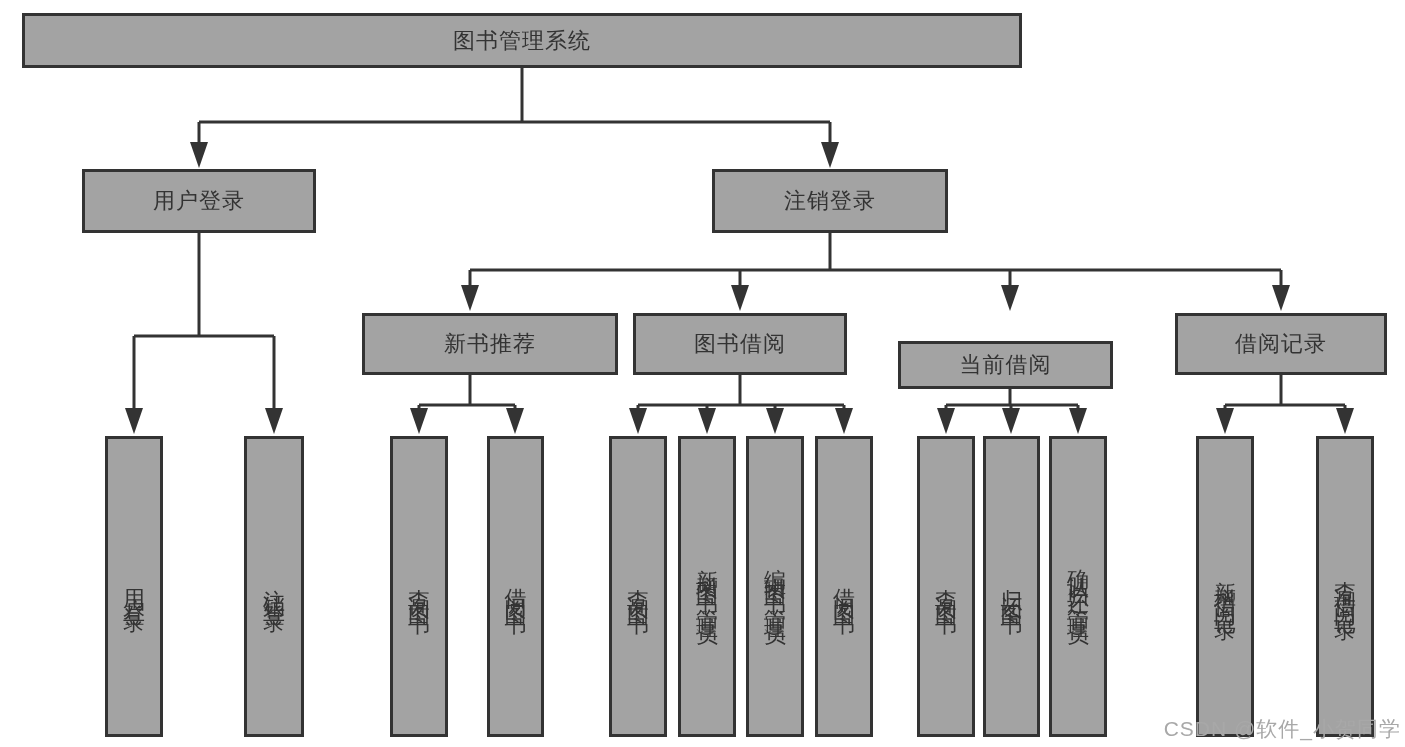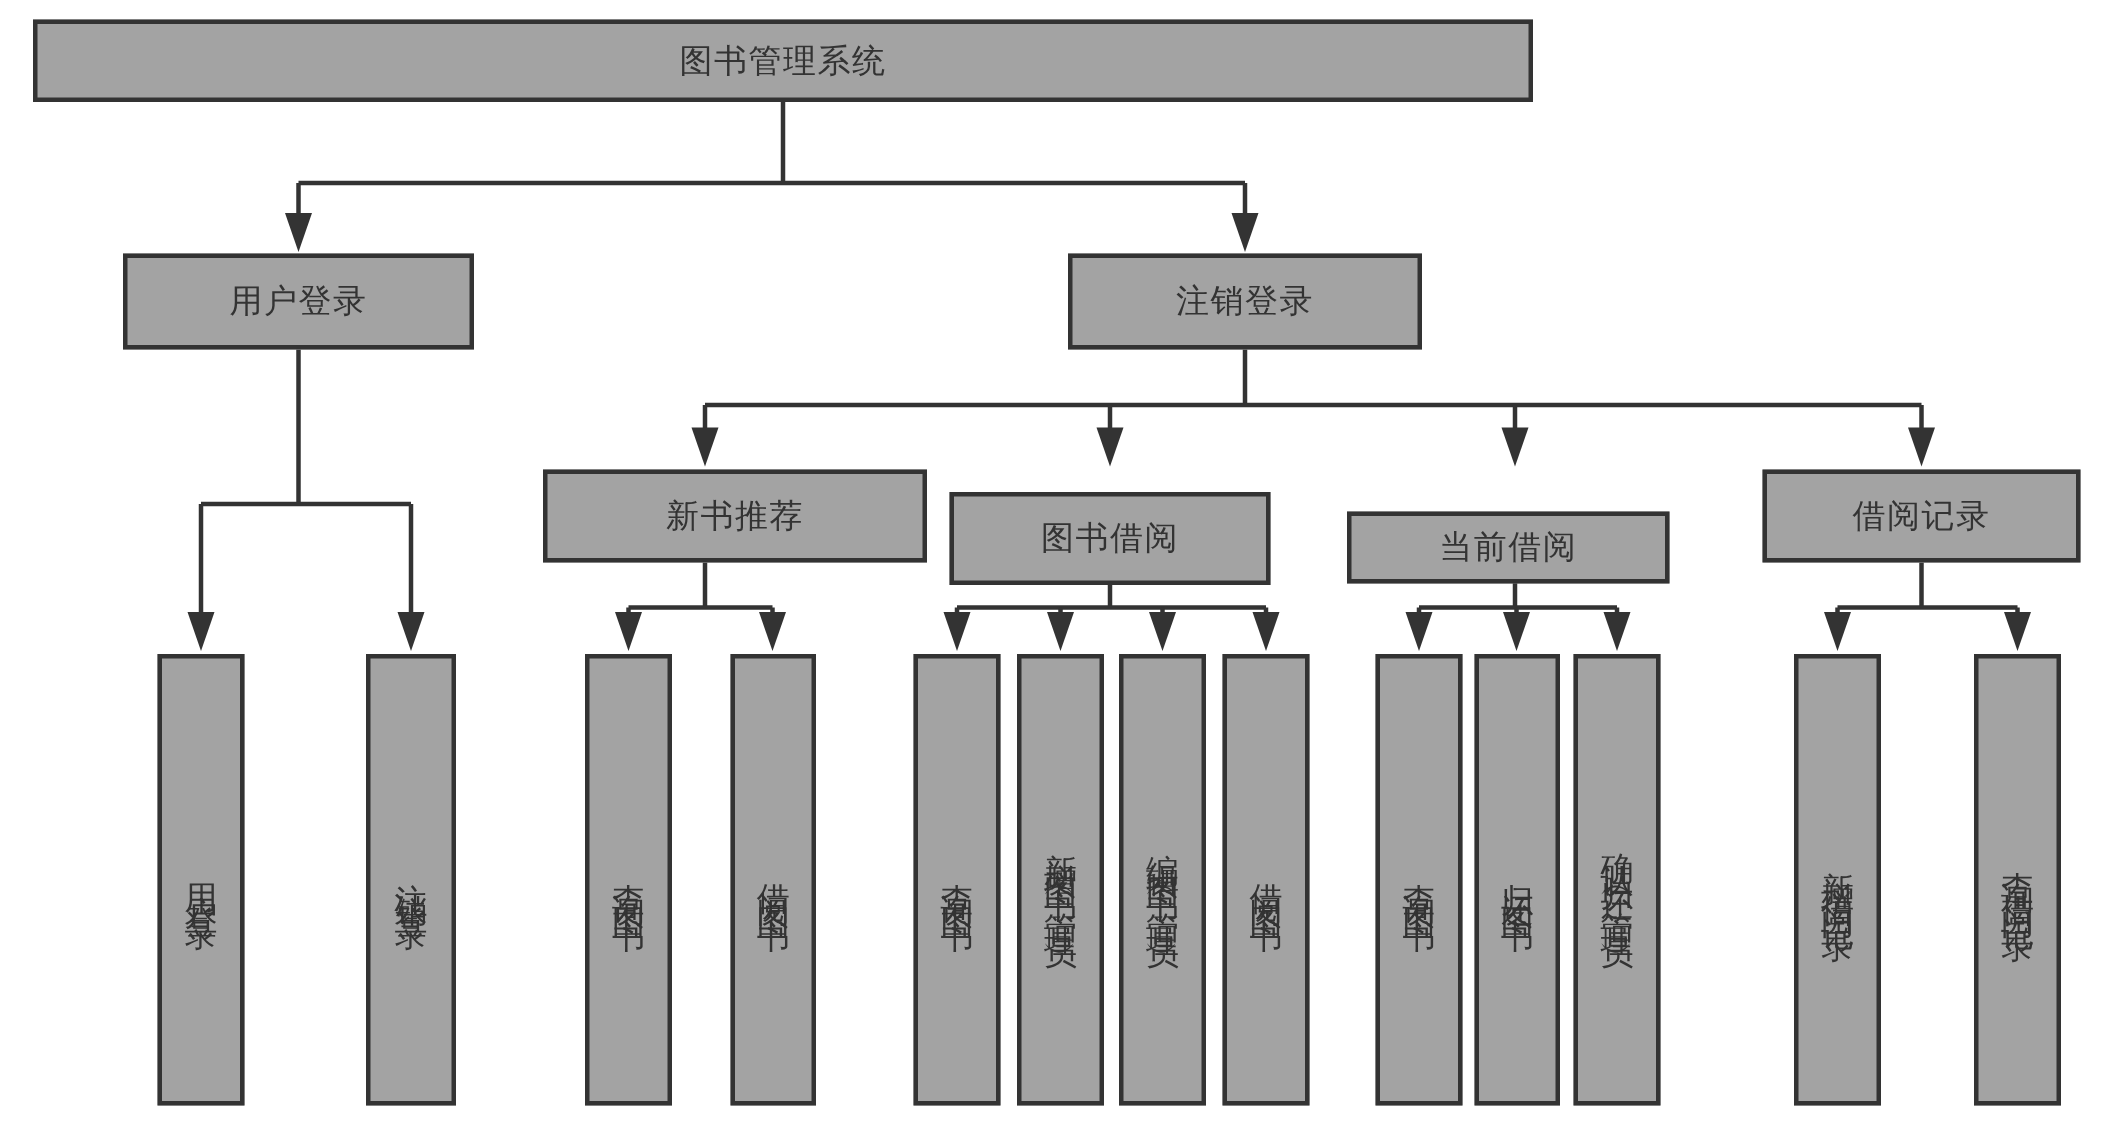--- a/index.html
+++ b/index.html
@@ -117,21 +117,21 @@
     <line x1="1345" y1="405" x2="1345" y2="412"></line>
     <polygon points="1336,408 1354,408 1345,434"></polygon>
   </svg>
 
   <div class="node" style="left:22px; top:13px; width:1000px; height:55px;">图书管理系统</div>
 
   <div class="node" style="left:82px; top:169px; width:234px; height:64px;">用户登录</div>
   <div class="node" style="left:712px; top:169px; width:236px; height:64px;">注销登录</div>
 
   <div class="node" style="left:362px; top:313px; width:256px; height:62px;">新书推荐</div>
-  <div class="node" style="left:633px; top:328px; width:214px; height:62px;">图书借阅</div>
+  <div class="node" style="left:633px; top:313px; width:214px; height:62px;">图书借阅</div>
   <div class="node" style="left:898px; top:313px; width:215px; height:48px;margin-top:28px;">当前借阅</div>
   <div class="node" style="left:1175px; top:313px; width:212px; height:62px;">借阅记录</div>
 
   <div class="node leaf" style="left:105px; top:436px; width:58px; height:301px;">
     <span class="vtext">用户登录</span>
   </div>
   <div class="node leaf" style="left:244px; top:436px; width:60px; height:301px;">
     <span class="vtext">注销登录</span>
   </div>
 
@@ -165,13 +165,14 @@
     <span class="vtext">确认归还（管理员）</span>
   </div>
 
   <div class="node leaf" style="left:1196px; top:436px; width:58px; height:301px;">
     <span class="vtext">新增借阅记录</span>
   </div>
   <div class="node leaf" style="left:1316px; top:436px; width:58px; height:301px;">
     <span class="vtext">查询借阅记录</span>
   </div>
 
+  <div class="watermark">CSDN @软件_小贺同学</div>
 </div>
 
 </body></html>

